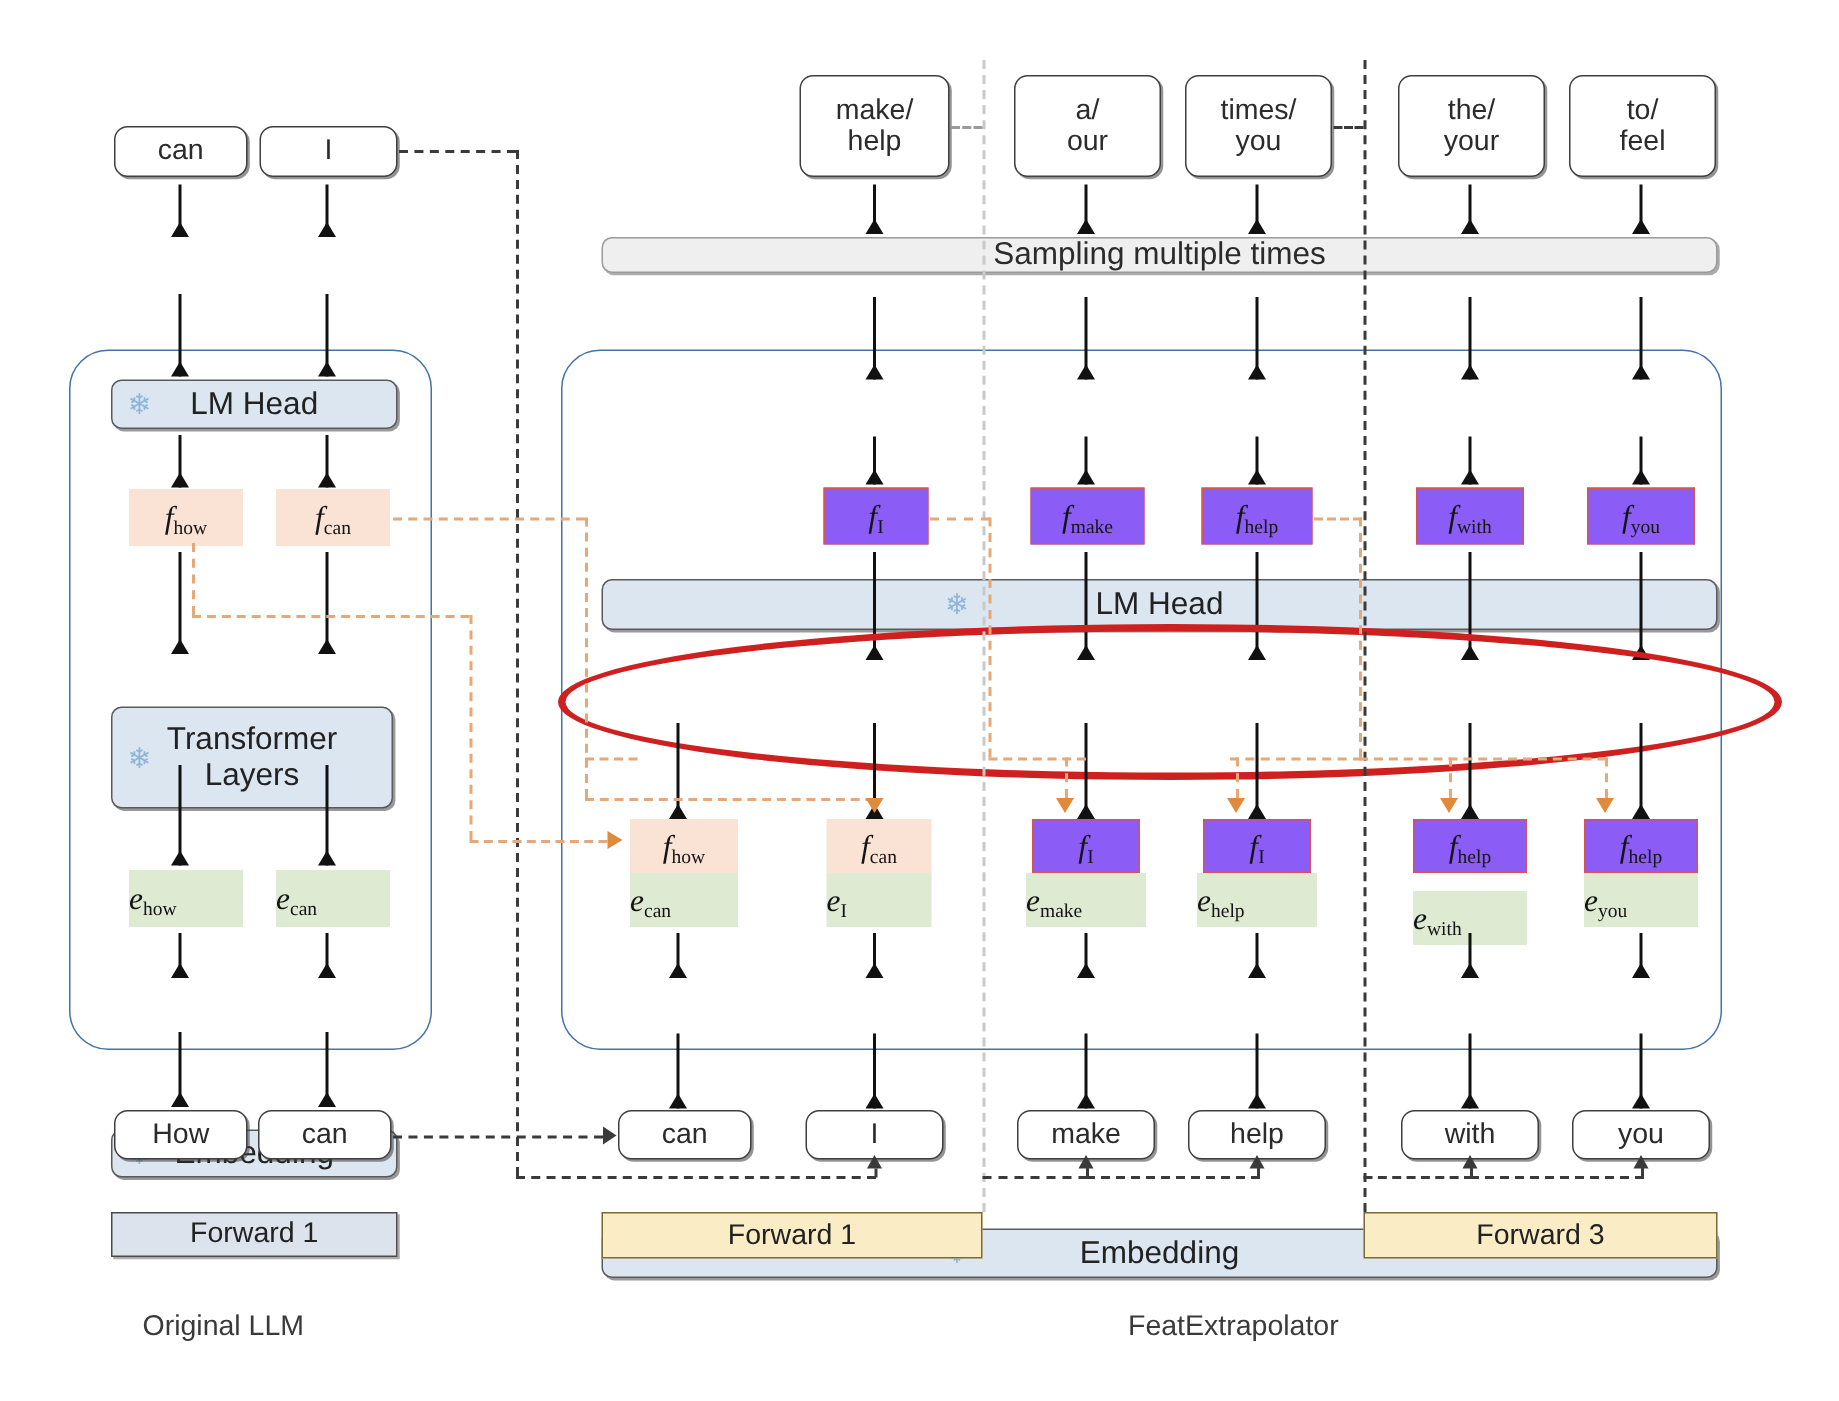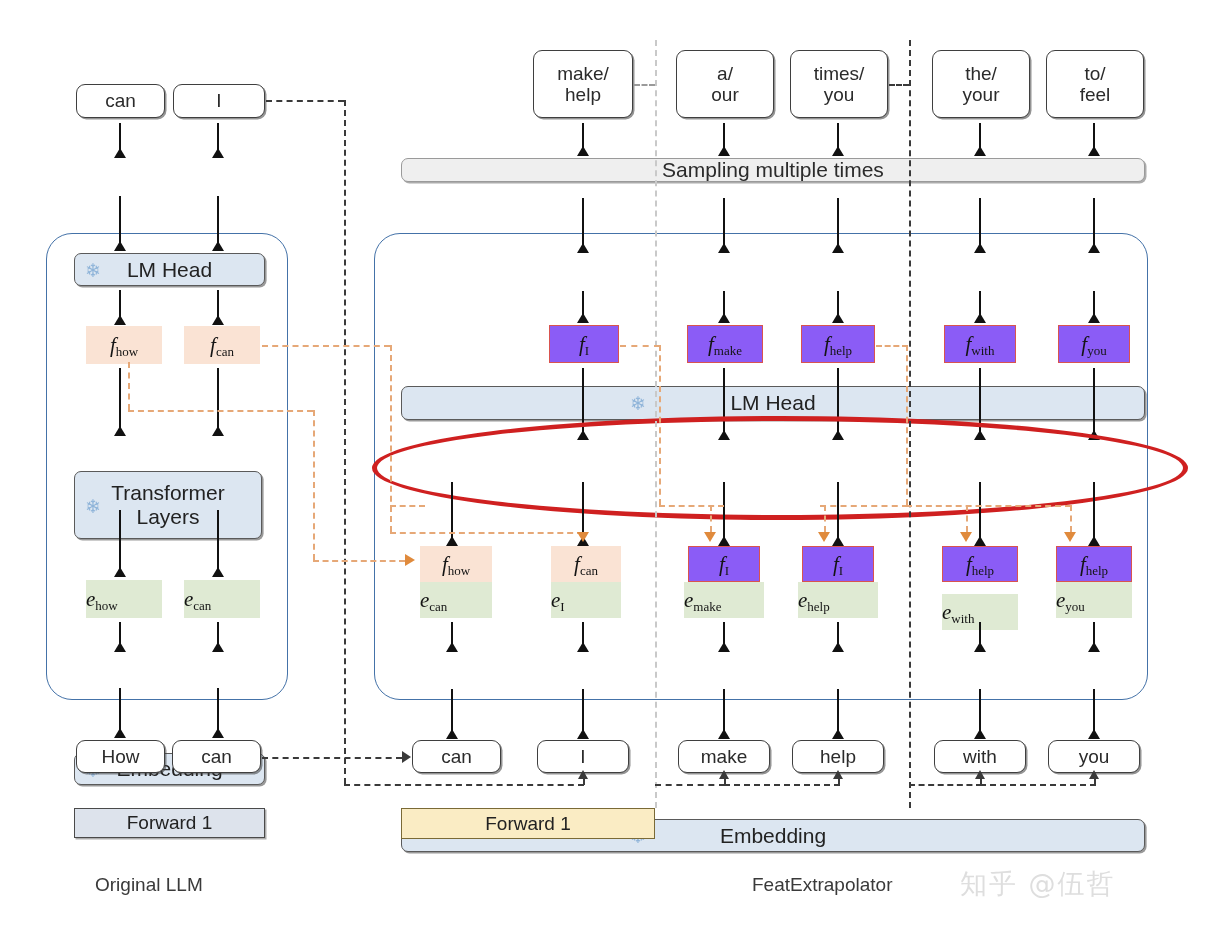--- a/index.html
+++ b/index.html
@@ -468,24 +468,24 @@
     </div>
 
   <div class="abs token" style="left:412px;top:740px;width:89px;height:33px;">can</div>
   <div class="abs token" style="left:537px;top:740px;width:92px;height:33px;">I</div>
   <div class="abs token" style="left:678px;top:740px;width:92px;height:33px;">make</div>
   <div class="abs token" style="left:792px;top:740px;width:92px;height:33px;">help</div>
   <div class="abs token" style="left:934px;top:740px;width:92px;height:33px;">with</div>
   <div class="abs token" style="left:1048px;top:740px;width:92px;height:33px;">you</div>
 
   <div class="abs fwd-yellow" style="left:401px;top:808px;width:254px;height:31px;">Forward 1</div>
+  <div class="abs fwd-yellow" style="left:909px;top:808px;width:236px;height:31px;">Forward 3</div>
 
   <div class="caption" style="left:752px;top:874px;">FeatExtrapolator</div>
 
-  <div class="watermark" style="left:960px;top:866px;">知乎 @伍哲</div>
 
   <div class="vsep" style="left:655px;top:40px;height:768px;border-color:#c9c9c9;"></div>
   <div class="vsep" style="left:909px;top:40px;height:768px;border-color:#3a3a3a;"></div>
 
   <div class="dseg-h" style="left:266px;top:100px;width:78px;border-color:#3a3a3a;"></div>
   <div class="dseg-v" style="left:344px;top:100px;height:684px;border-color:#3a3a3a;"></div>
 
   <div class="dseg-h" style="left:262px;top:757px;width:140px;border-color:#3a3a3a;"></div>
   <div class="tri-right" style="left:402px;top:751px;border-left:9px solid #3a3a3a;"></div>
 

